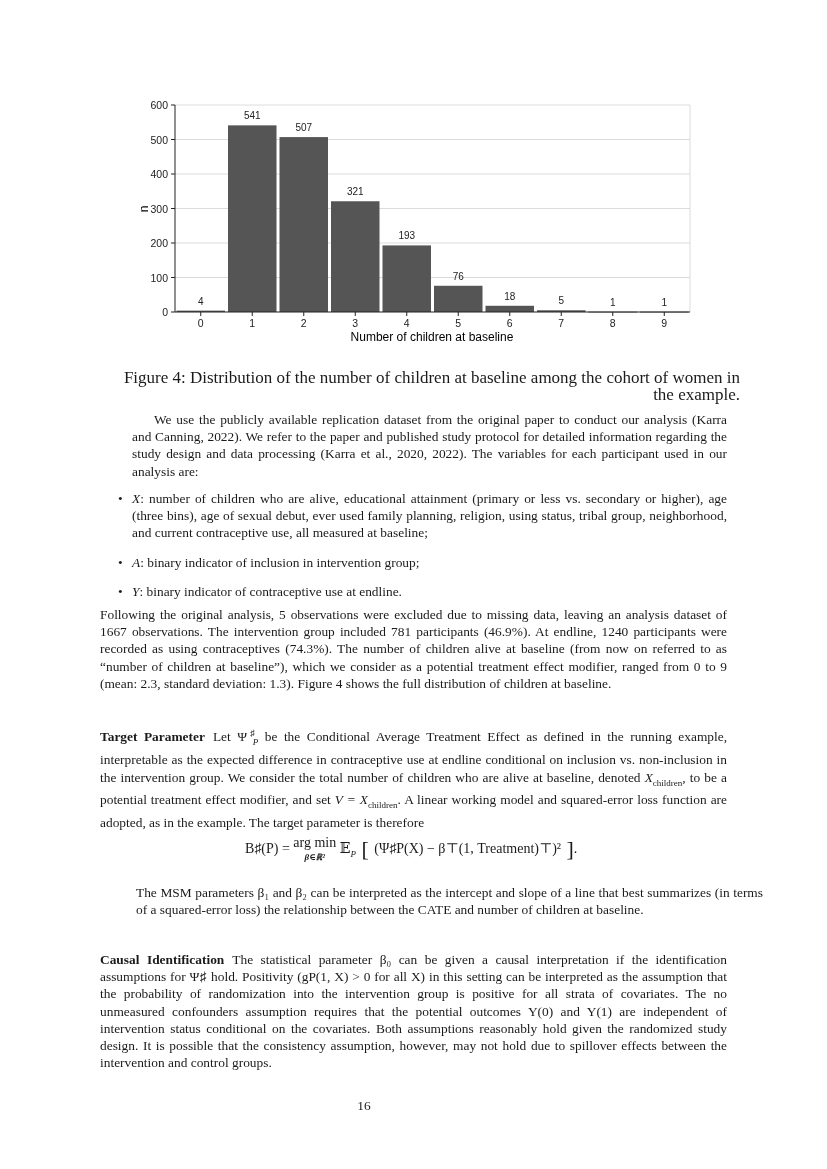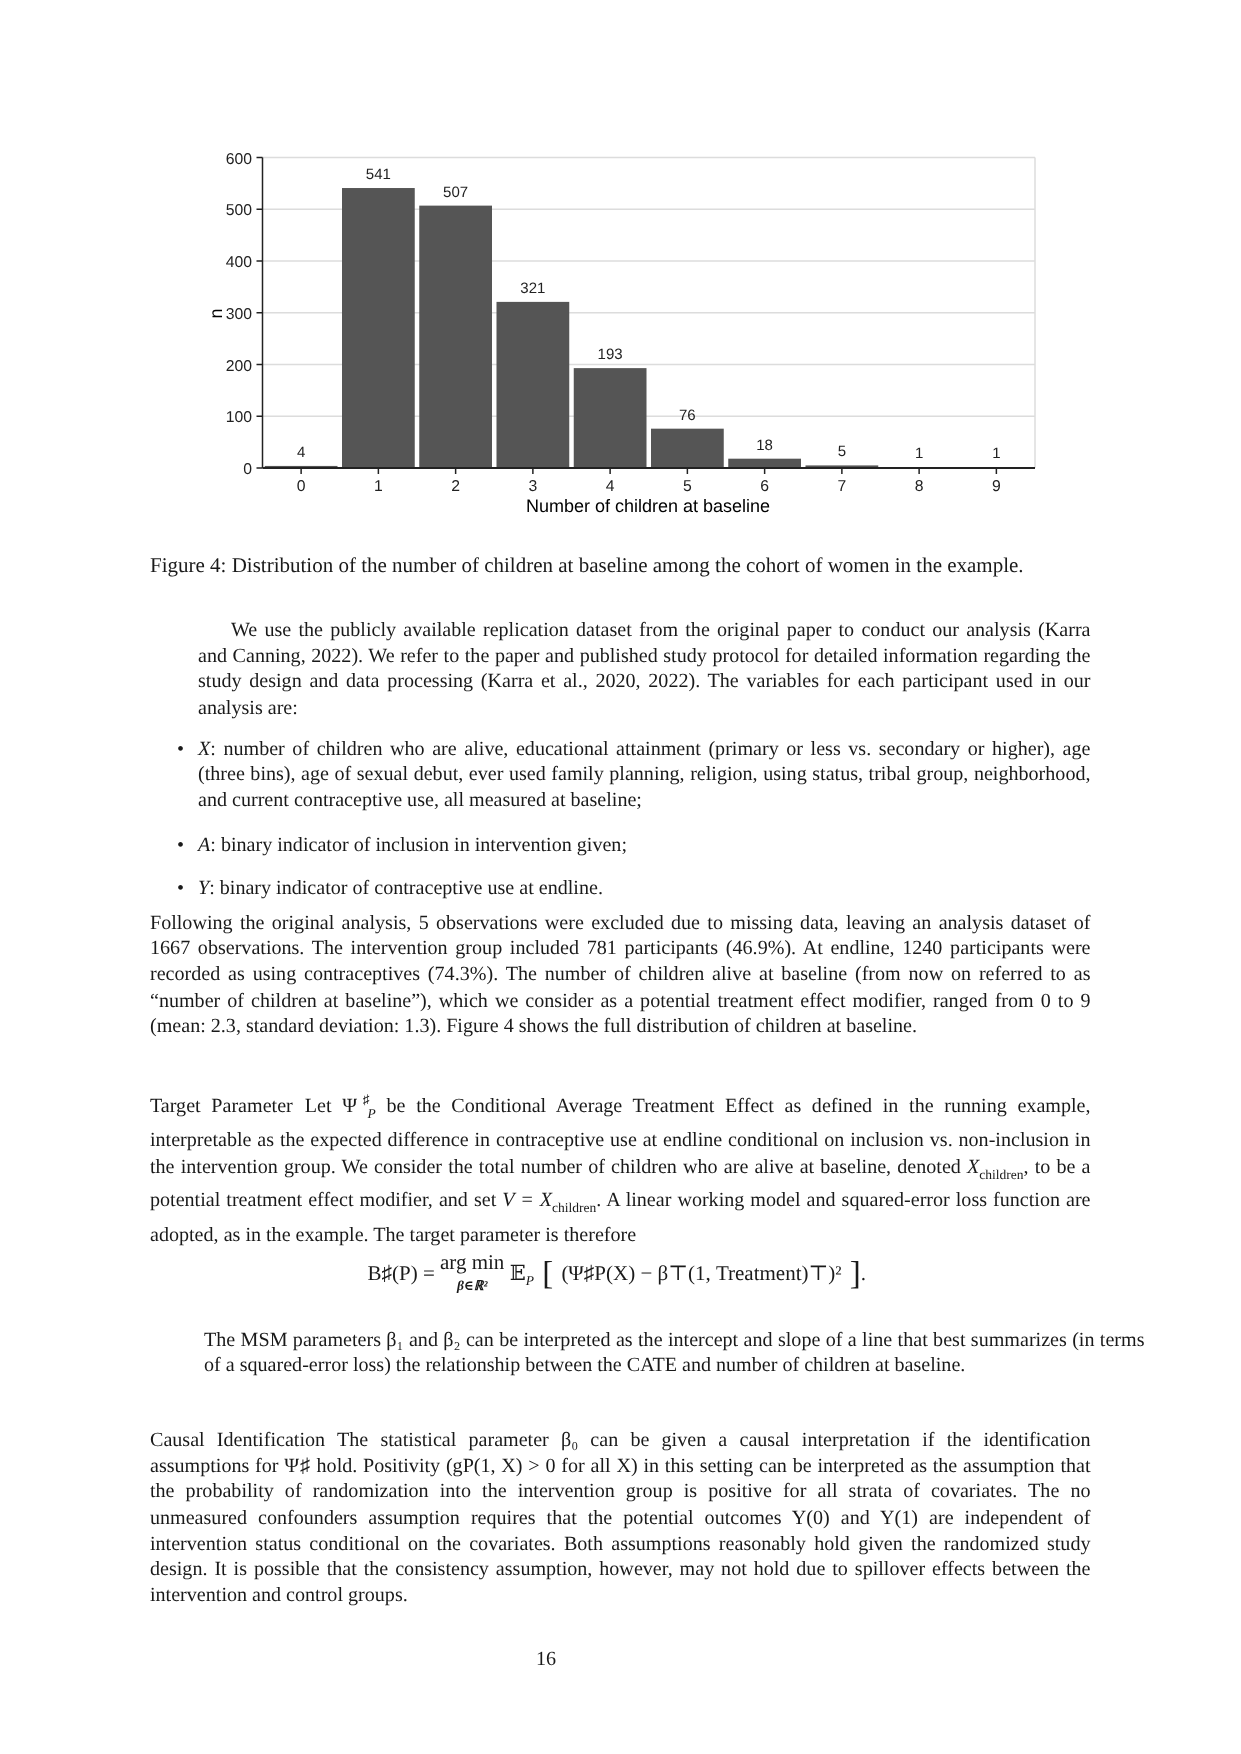--- a/index.html
+++ b/index.html
@@ -1,27 +1,27 @@
 <!DOCTYPE html>
 <html><head>
 <meta charset="utf-8">
 <style>
   html, body { margin: 0; padding: 0; background: #ffffff; }
   body { width: 827px; height: 1169px; position: relative; overflow: hidden; color: #1a1a1a; }
   .serif { font-family: "Liberation Serif", "DejaVu Serif", serif; }
   .sans { font-family: "Liberation Sans", "DejaVu Sans", sans-serif; }
   #chart { position: absolute; left: 120px; top: 95px; width: 580px; height: 255px; }
-  .caption { position: absolute; left: 100px; top: 369px; width: 640px; font-size: 14px; line-height: 17px; }
+  .caption { position: absolute; left: 100px; top: 369px; width: 640px; font-size: 17px; line-height: 17px; text-align: right; }
   .block { position: absolute; left: 100px; width: 627px; font-size: 13.4px; line-height: 17.2px; text-align: justify; }
   .indent { text-indent: 22px; margin-left: 32px; }
   p { margin: 0; }
   ul.items { position: absolute; left: 100px; width: 627px; margin: 0; padding: 0; list-style: none; font-size: 13.4px; line-height: 17.2px; }
   ul.items li { position: relative; padding-left: 32px; margin-bottom: 12px; text-align: justify; }
   ul.items li .bullet { position: absolute; left: 18px; top: 0; }
-  .runin { font-weight: normal; margin-right: 8px; }
+  .runin { font-weight: bold; margin-right: 8px; }
   i.m { font-style: italic; }
   .equation { position: absolute; left: 245px; top: 836px; font-size: 14px; white-space: nowrap; }
   .equation .sub { font-size: 9px; }
   .argmin { display: inline-block; text-align: center; vertical-align: top; line-height: 14px; }
   .argmin .under { display: block; font-size: 9px; font-style: italic; font-weight: bold; }
   .big { font-size: 22px; vertical-align: -3px; }
   .pagenum { position: absolute; left: 0; width: 728px; top: 1098px; text-align: center; font-size: 13.4px; }
 </style>
 </head>
 <body class="serif">
@@ -105,21 +105,21 @@
 </svg>
 
 <div class="caption">Figure 4: Distribution of the number of children at baseline among the cohort of women in the example.</div>
 
 <div class="block" style="top:411px;">
   <p class="indent">We use the publicly available replication dataset from the original paper to conduct our analysis (Karra and Canning, 2022). We refer to the paper and published study protocol for detailed information regarding the study design and data processing (Karra et al., 2020, 2022).  The variables for each participant used in our analysis are:</p>
 </div>
 
 <ul class="items" style="top:490px;">
   <li><span class="bullet">•</span><i class="m">X</i><span>: number of children who are alive, educational attainment (primary or less vs. secondary or higher), age (three bins), age of sexual debut, ever used family planning, religion, using status, tribal group, neighborhood, and current contraceptive use, all measured at baseline;</span></li>
-  <li><span class="bullet">•</span><i class="m">A</i><span>: binary indicator of inclusion in intervention given;</span></li>
+  <li><span class="bullet">•</span><i class="m">A</i><span>: binary indicator of inclusion in intervention group;</span></li>
   <li><span class="bullet">•</span><i class="m">Y</i><span>: binary indicator of contraceptive use at endline.</span></li>
 </ul>
 
 <div class="block" style="top:606px;">
   <p>Following the original analysis, 5 observations were excluded due to missing data, leaving an analysis dataset of 1667 observations. The intervention group included 781 participants (46.9%). At endline, 1240 participants were recorded as using contraceptives (74.3%).  The number of children alive at baseline (from now on referred to as “number of children at baseline”), which we consider as a potential treatment effect modifier, ranged from 0 to 9 (mean: 2.3, standard deviation: 1.3).  Figure 4 shows the full distribution of children at baseline.</p>
 </div>
 
 <div class="block" style="top:725px;">
   <p><span class="runin">Target Parameter</span><span>Let Ψ</span><sup style="font-size:9px">♯</sup><sub style="font-size:9px;font-style:italic;margin-left:-5px">P</sub><span> be the Conditional Average Treatment Effect as defined in the running example, interpretable as the expected difference in contraceptive use at endline conditional on inclusion vs. non-inclusion in the intervention group. We consider the total number of children who are alive at baseline, denoted </span><i class="m">X</i><sub style="font-size:9px">children</sub><span>, to be a potential treatment effect modifier, and set </span><i class="m">V = X</i><sub style="font-size:9px">children</sub><span>. A linear working model and squared-error loss function are adopted, as in the example. The target parameter is therefore</span></p>
 </div>

